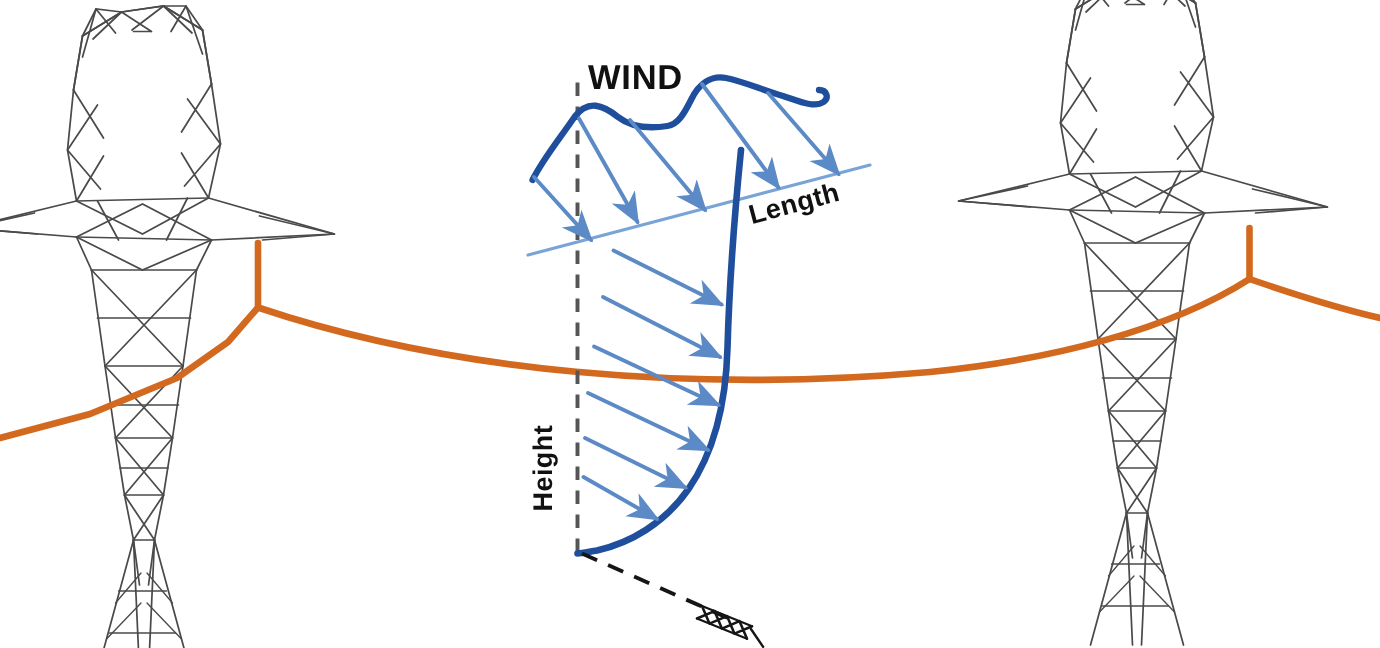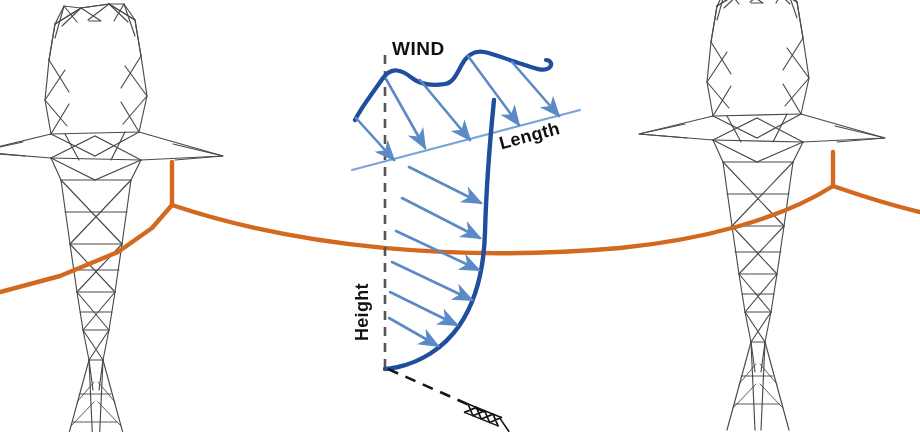--- a/index.html
+++ b/index.html
@@ -16,21 +16,21 @@
     position:absolute;
     font-family:"Liberation Sans",sans-serif;
     font-weight:bold;
     color:#111111;
     white-space:nowrap;
     text-shadow:
       0 0 2px #fff, 0 0 2px #fff, 0 0 3px #fff,
       1px 0 1px #fff, -1px 0 1px #fff, 0 1px 1px #fff, 0 -1px 1px #fff;
     pointer-events:none;
   }
-  #lbl-wind{left:392px;top:38px;font-size:19px;letter-spacing:.5px;}
+  #lbl-wind{left:392px;top:38px;font-size:23px;letter-spacing:.5px;}
   #lbl-length{
     left:497px;top:134px;font-size:18px;letter-spacing:.3px;
     transform:rotate(-15deg);transform-origin:left top;
   }
   #lbl-height{
     left:352px;top:341px;font-size:18px;letter-spacing:.3px;
     transform:rotate(-90deg);transform-origin:left top;
   }
 </style>
 </head>

